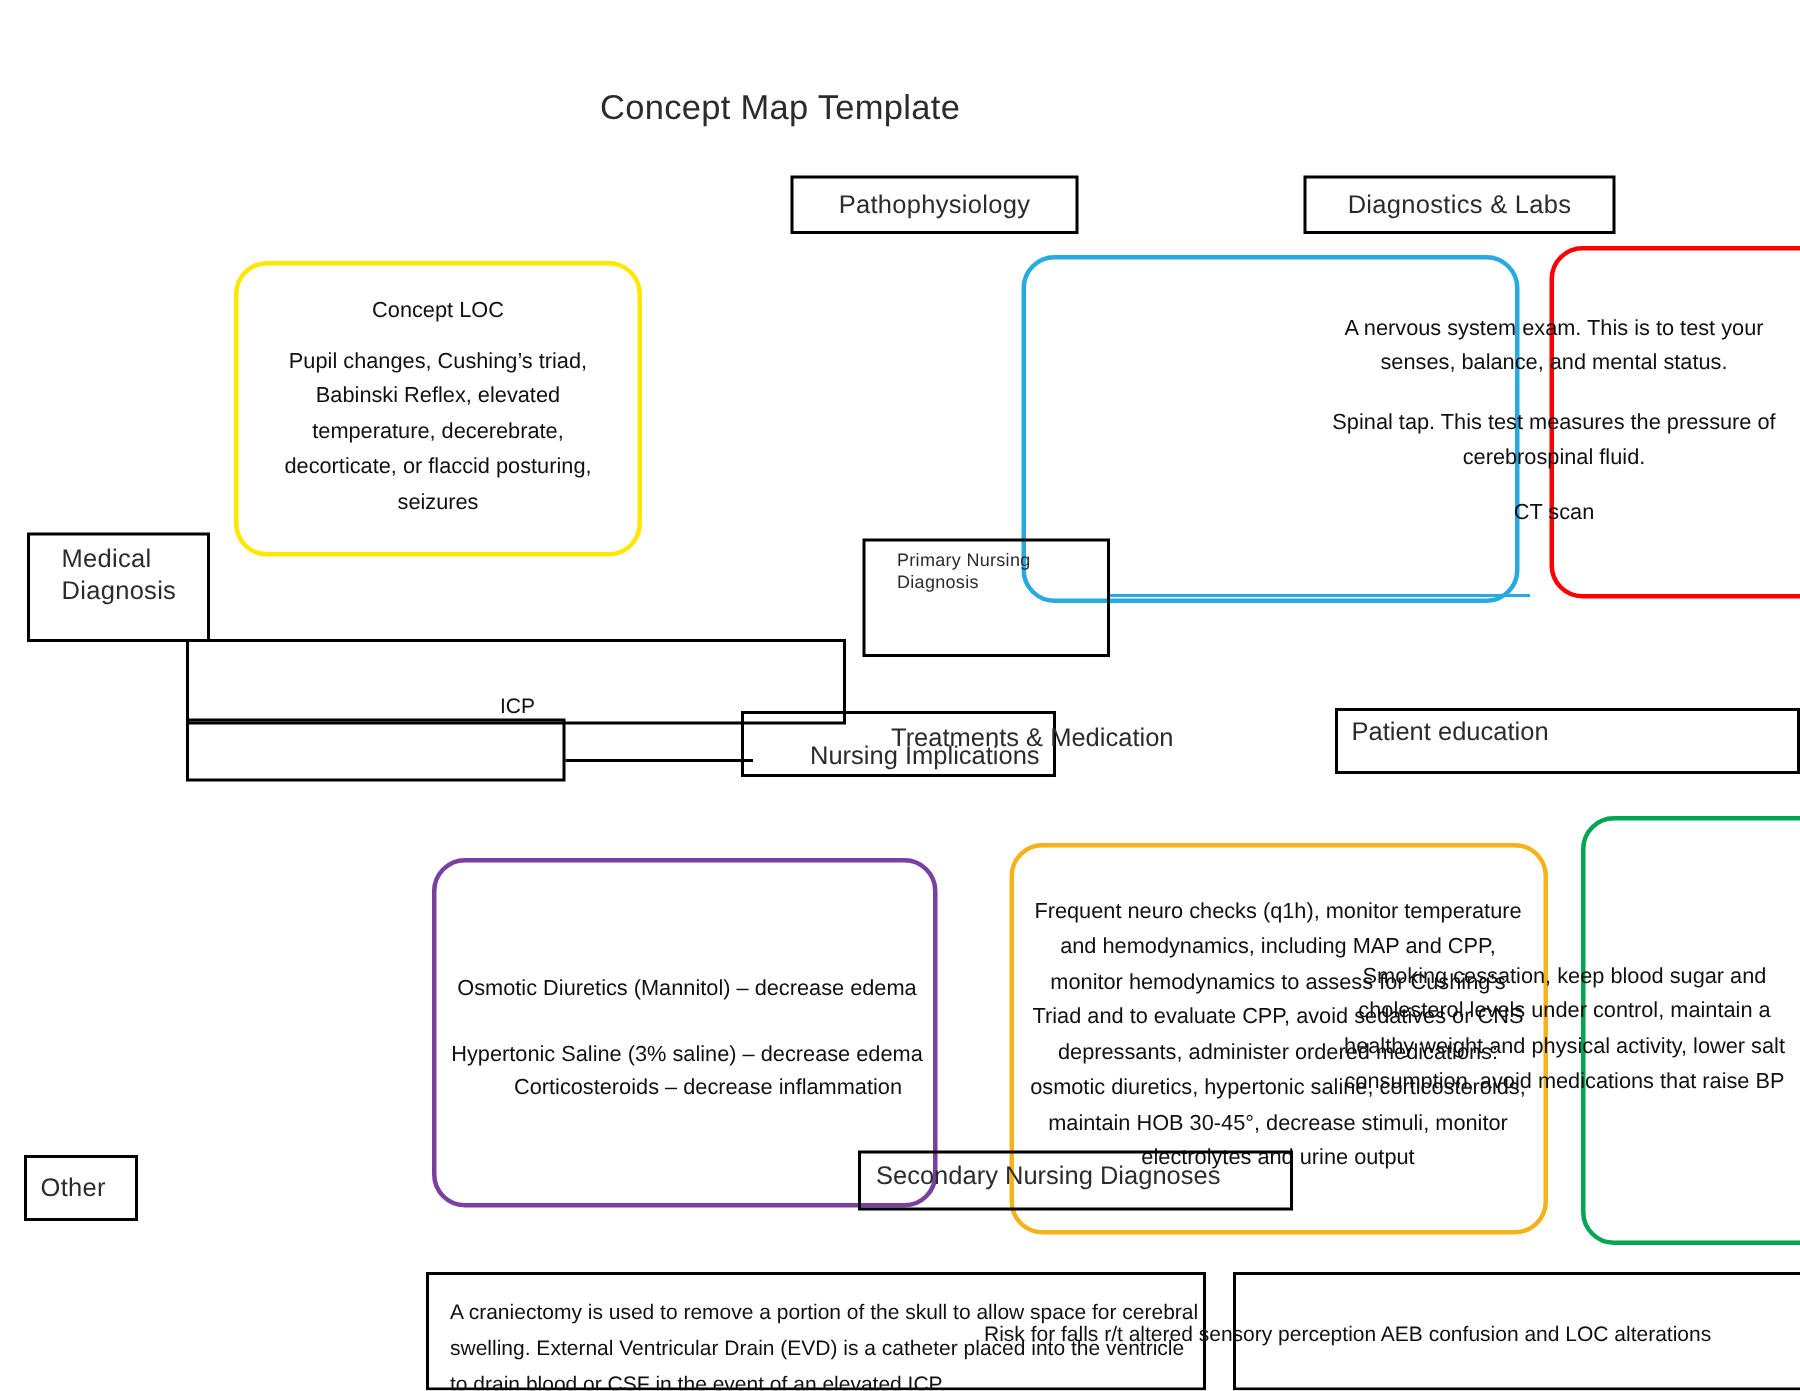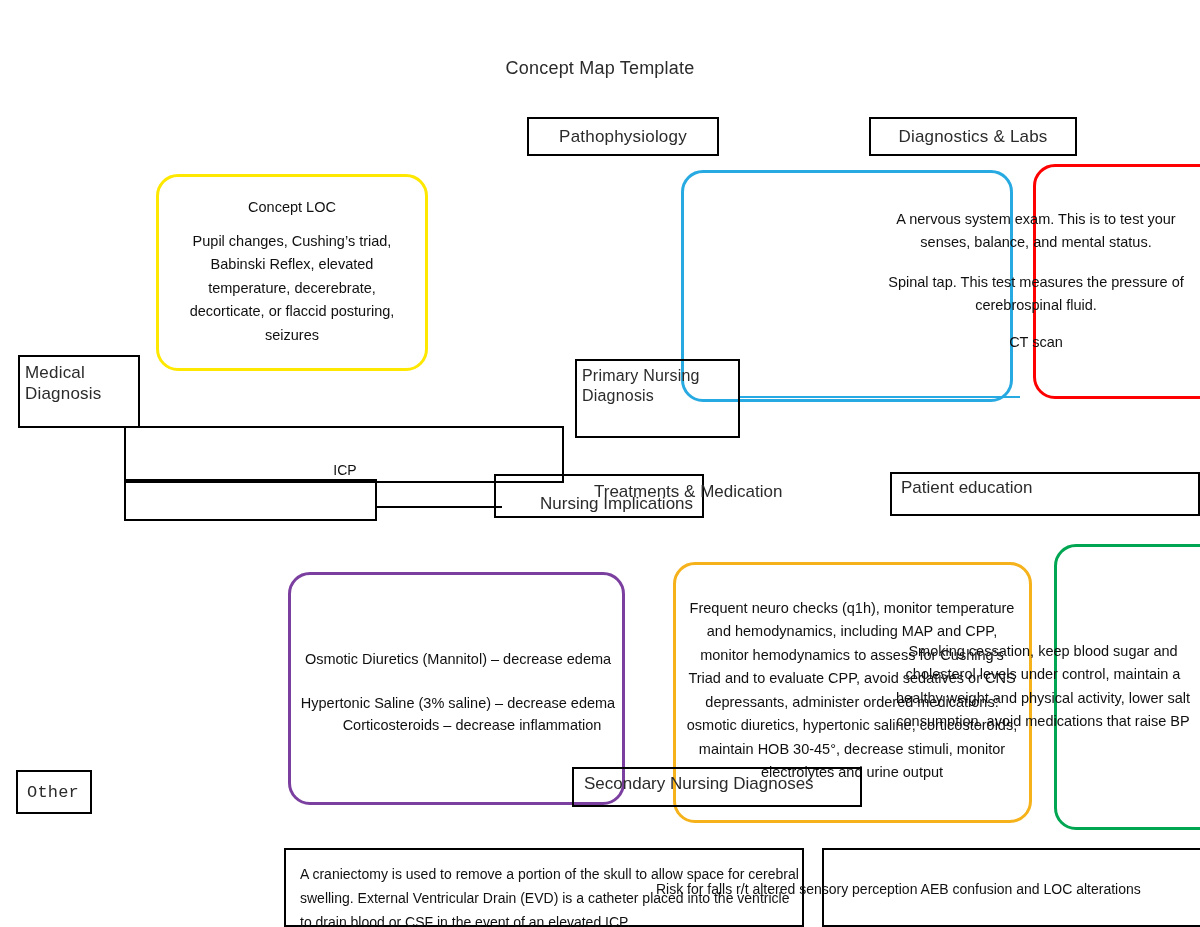--- a/index.html
+++ b/index.html
@@ -28,26 +28,25 @@
     align-items: center;
     justify-content: center;
     font-size: 17px;
     color: #2b2b2b;
     letter-spacing: .2px;
   }
   .box.left {
     justify-content: flex-start;
     padding-left: 9px;
     text-align: center;
-    font-family: Liberation Mono, monospace;
   }
   .box.tl {
     justify-content: flex-start;
     align-items: flex-start;
-    padding: 5px 0 0 5px;
+    padding: 5px 0 0 21px;
     text-align: left;
     line-height: 1.25;
   }
   .box.empty { }
 
   
   .card {
     border-width: 3px;
     border-style: solid;
     border-radius: 22px;
@@ -58,23 +57,23 @@
   .txt {
     font-size: 14.5px;
     line-height: 1.62;
     color: #101010;
     text-align: center;
   }
   .txt.left { text-align: left; }
   .txt.small { font-size: 14px; }
 
   .title {
-    font-size: 18px;
+    font-size: 23px;
     color: #2b2b2b;
-    text-align: center;
+    text-align: left;
     letter-spacing: .2px;
   }
 
   .overlap-label {
     font-size: 17px;
     color: #2b2b2b;
     white-space: nowrap;
   }
 </style>
 </head>
@@ -132,21 +131,21 @@
   </div>
 
   <div class="abs box empty" style="left:124px; top:426px; width:440px; height:57px;"></div>
 
   <div class="abs txt small" style="left:270px; top:459px; width:150px;">ICP</div>
 
   <div class="abs box empty" style="left:124px; top:479px; width:253px; height:42px;"></div>
 
   <div class="abs" style="left:377px; top:506px; width:125px; height:2px; background:#000000;"></div>
 
-  <div class="abs box tl" style="left:575px; top:359px; width:165px; height:79px; font-size:16px;">
+  <div class="abs box tl" style="left:575px; top:359px; width:165px; height:79px; font-size:12px;">
     <span>
       <span>Primary Nursing</span><br>
       <span>Diagnosis</span>
     </span>
   </div>
 
   <div class="abs box empty" style="left:494px; top:474px; width:210px; height:44px;"></div>
 
   <div class="abs overlap-label" style="left:508px; top:494px;margin-left:32px;">Nursing Implications</div>
 

